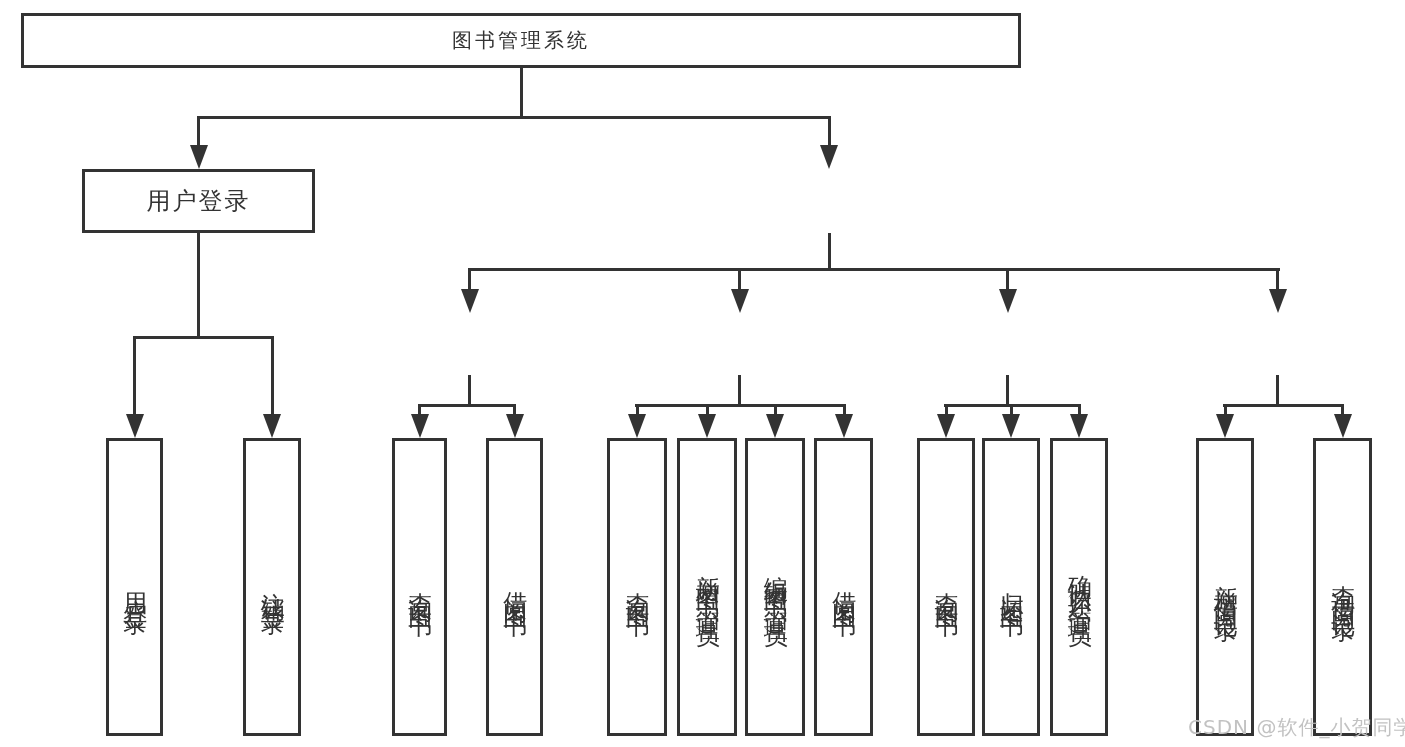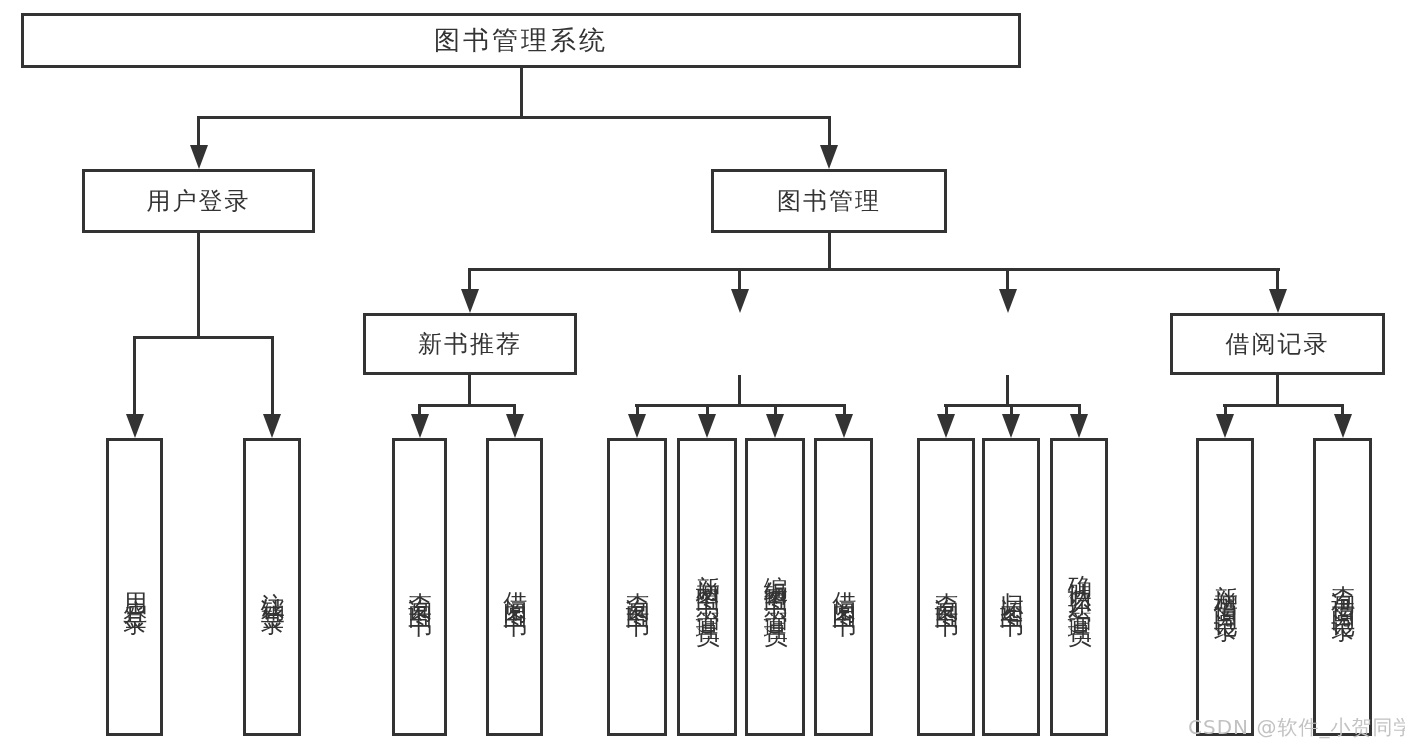--- a/index.html
+++ b/index.html
@@ -14,21 +14,21 @@
     position:absolute;
     box-sizing:border-box;
     border:3px solid #333333;
     background:#ffffff;
     display:flex;
     align-items:center;
     justify-content:center;
     color:#333333;
   }
   .hnode{font-size:24px;letter-spacing:2px;}
-  .rootnode{font-size:26px;letter-spacing:3px;}
+  .rootnode{font-size:20px;letter-spacing:3px;}
   .vnode{}
   .vtext{
     writing-mode:vertical-rl;
     text-orientation:mixed;
     font-size:24px;
     letter-spacing:7px;
     line-height:1.15;
     color:#333333;
   }
   .hline{position:absolute;height:3px;background:#333333;}
@@ -58,42 +58,39 @@
   <div class="node rootnode" style="left:21px;top:13px;width:1000px;height:55px;">图书管理系统</div>
 
   <div class="vline" style="left:520px;top:68px;height:51px;"></div>
   <div class="hline" style="left:197px;top:116px;width:634px;"></div>
   <div class="vline" style="left:197px;top:116px;height:29px;"></div>
   <div class="arrow" style="left:190px;top:145px;"></div>
   <div class="vline" style="left:828px;top:116px;height:29px;"></div>
   <div class="arrow" style="left:820px;top:145px;"></div>
 
   <div class="node hnode" style="left:82px;top:169px;width:233px;height:64px;">用户登录</div>
-  <div class="node hnode" style="left:711px;top:169px;width:236px;height:64px;">图书管理</div>
 
   <div class="vline" style="left:197px;top:233px;height:103px;"></div>
   <div class="hline" style="left:133px;top:336px;width:141px;"></div>
   <div class="vline" style="left:133px;top:336px;height:78px;"></div>
   <div class="arrow" style="left:126px;top:414px;"></div>
   <div class="vline" style="left:271px;top:336px;height:78px;"></div>
   <div class="arrow" style="left:263px;top:414px;"></div>
 
   <div class="vline" style="left:828px;top:233px;height:38px;"></div>
   <div class="hline" style="left:468px;top:268px;width:812px;"></div>
   <div class="vline" style="left:468px;top:268px;height:21px;"></div>
   <div class="arrow" style="left:461px;top:289px;"></div>
   <div class="vline" style="left:738px;top:268px;height:21px;"></div>
   <div class="arrow" style="left:731px;top:289px;"></div>
   <div class="vline" style="left:1006px;top:268px;height:21px;"></div>
   <div class="arrow" style="left:999px;top:289px;"></div>
   <div class="vline" style="left:1276px;top:268px;height:21px;"></div>
   <div class="arrow" style="left:1269px;top:289px;"></div>
 
-  <div class="node hnode" style="left:363px;top:313px;width:214px;height:62px;">新书推荐</div>
-  <div class="node hnode" style="left:1170px;top:313px;width:215px;height:62px;">借阅记录</div>
 
   <div class="vline" style="left:468px;top:375px;height:29px;"></div>
   <div class="hline" style="left:418px;top:404px;width:98px;"></div>
   <div class="vline" style="left:418px;top:404px;height:10px;"></div>
   <div class="arrow" style="left:411px;top:414px;"></div>
   <div class="vline" style="left:513px;top:404px;height:10px;"></div>
   <div class="arrow" style="left:506px;top:414px;"></div>
 
   <div class="vline" style="left:738px;top:375px;height:29px;"></div>
   <div class="hline" style="left:635px;top:404px;width:211px;"></div>

